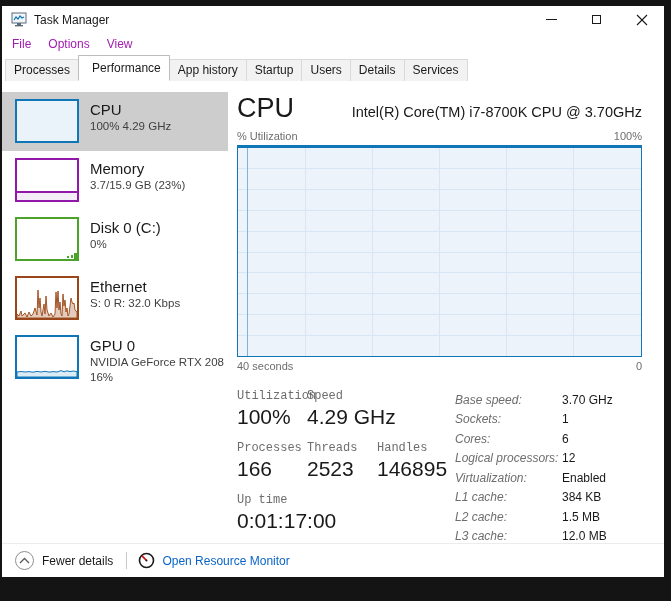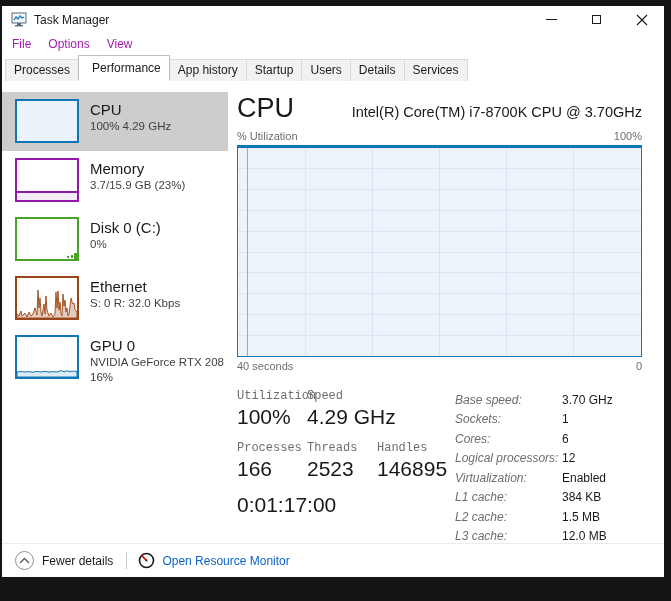--- a/index.html
+++ b/index.html
@@ -236,20 +236,21 @@
           <div class="stat-label">Utilization</div>
           <div class="stat-label" style="grid-column:2 / span 2;">Speed</div>
           <div class="stat-value">100%</div>
           <div class="stat-value" style="grid-column:2 / span 2;">4.29 GHz</div>
           <div class="stat-label">Processes</div>
           <div class="stat-label">Threads</div>
           <div class="stat-label">Handles</div>
           <div class="stat-value">166</div>
           <div class="stat-value">2523</div>
           <div class="stat-value">146895</div>
+          <div class="stat-label" style="grid-column:1 / span 3;">Up time</div>
           <div class="stat-value" style="grid-column:1 / span 3;">0:01:17:00</div>
         </div>
 
         <div class="details">
           <div class="detail-row">
             <span class="detail-label">Base speed:</span>
             <span class="detail-value">3.70 GHz</span>
           </div>
           <div class="detail-row">
             <span class="detail-label">Sockets:</span>

